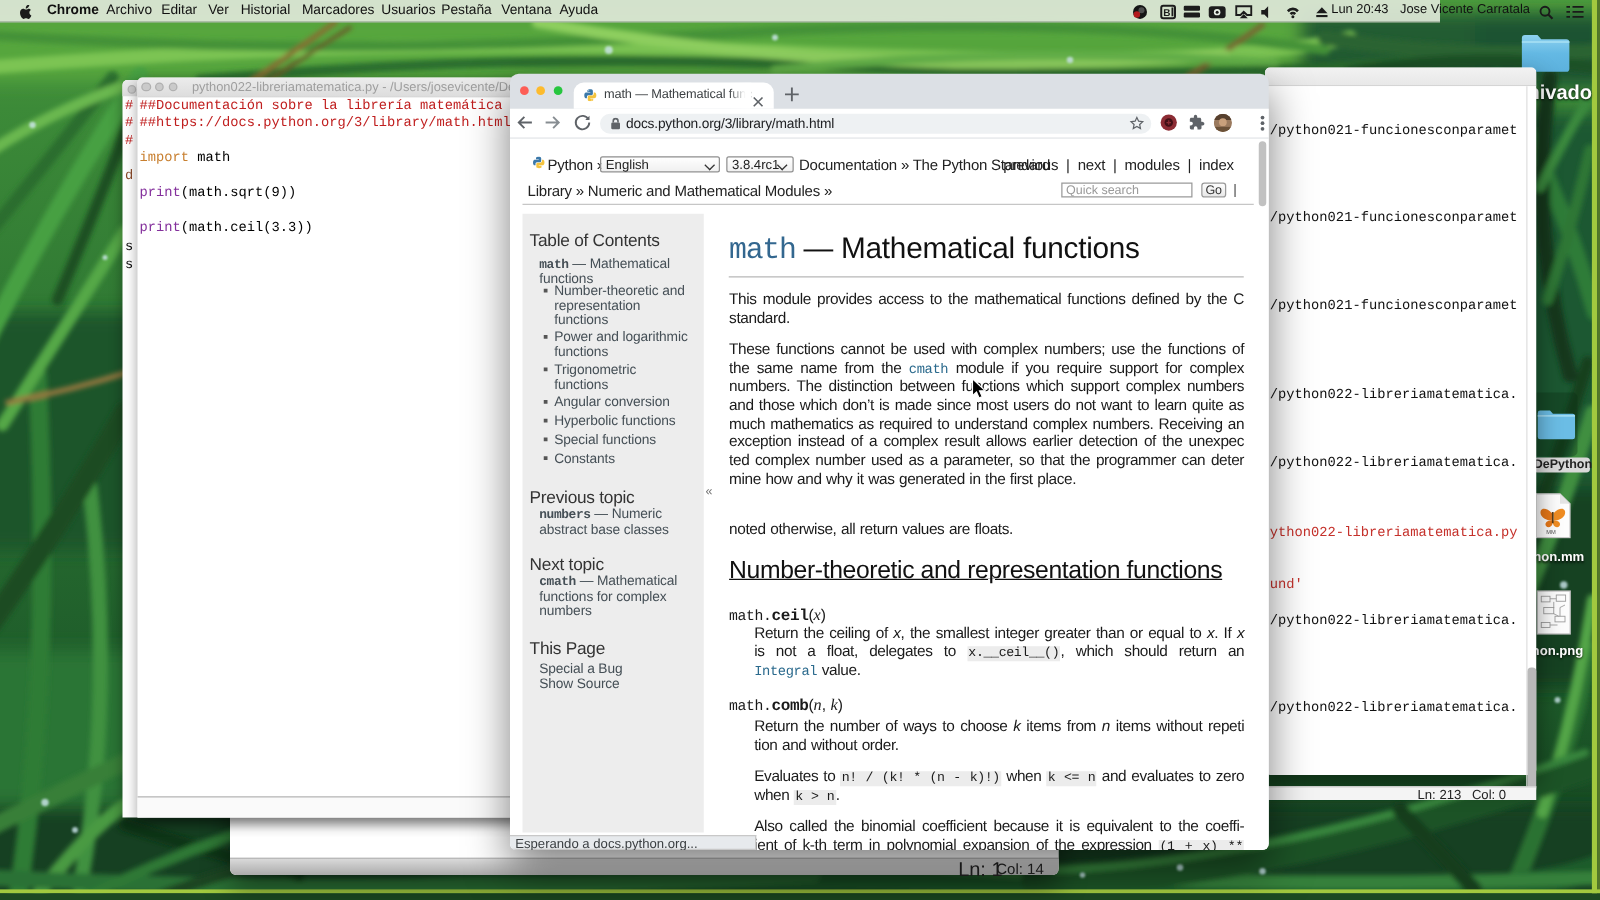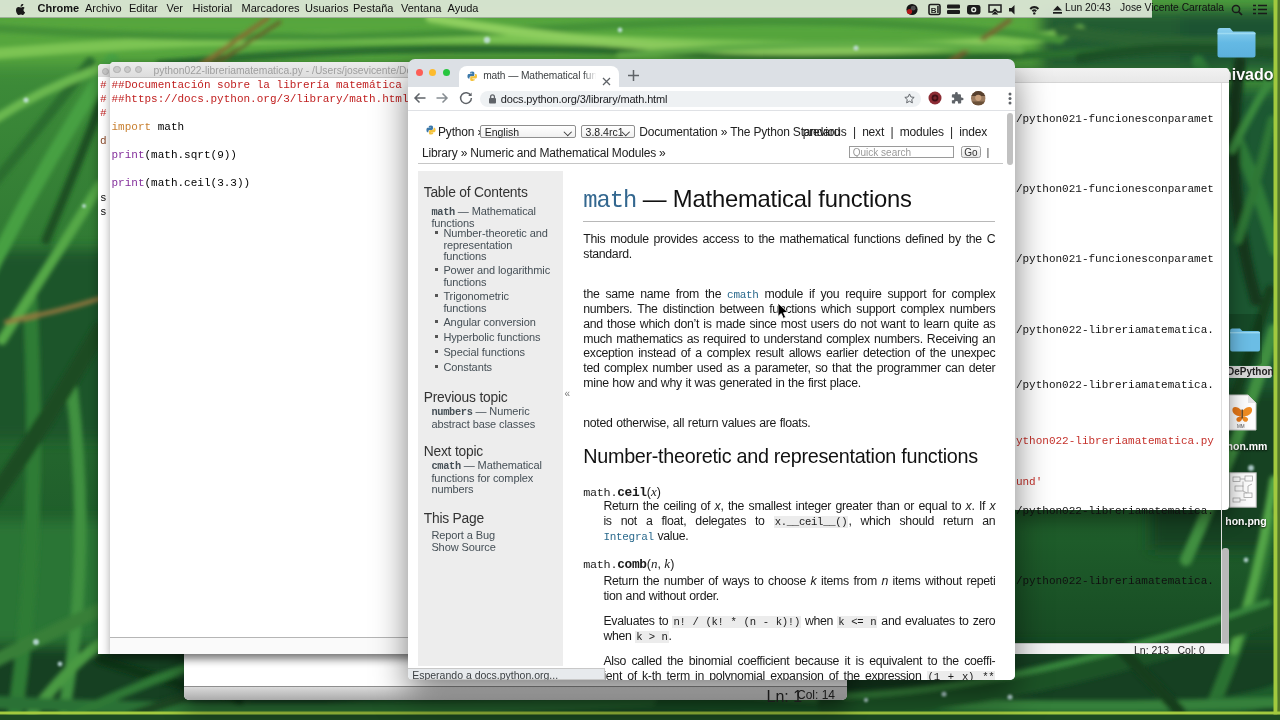--- a/index.html
+++ b/index.html
@@ -24,21 +24,21 @@
   .sbh { font-size:13.8px; font-weight:normal; color:#333; letter-spacing:-0.2px; }
   .sbl { font-size:11px; line-height:11.2px; color:#454f56; letter-spacing:-0.1px; }
   .sbm { font-size:10.3px; font-weight:bold; letter-spacing:-0.3px; }
   .sbsq { width:3px; height:3px; background:#555; }
   .jl,.ll { position:absolute; left:175.1px; width:412px; font-size:12.3px; line-height:13px; color:#1a1a1a;
         letter-spacing:-0.3px; word-spacing:0.5px; }
   .jl { text-align:justify; text-align-last:justify; }
   .dl,.dll { position:absolute; left:195.2px; width:392px; font-size:12.3px; line-height:13px; color:#1a1a1a;
         letter-spacing:-0.3px; word-spacing:0.5px; }
   .dl { text-align:justify; text-align-last:justify; }
-  .h2 { font-size:19.8px; color:#111; letter-spacing:-0.3px; }
+  .h2 { font-size:19.8px; color:#111; letter-spacing:-0.3px;text-decoration:underline; }
   .sig { font-size:12.5px; color:#1a1a1a; }
   .sig .mono { font-size:11.8px; letter-spacing:-0.3px; }
   .sig i { font-family:"Liberation Serif", serif; font-size:13px; }
   .lnk { color:#2b6a8d; }
   .lnk.mono { font-size:11px; letter-spacing:-0.3px; }
   .lit { font-family:"Liberation Mono", monospace; font-size:10.6px; background:#ececec; letter-spacing:-0.3px; padding:0 1px; }
 </style>
 </head>
 <body>
 
@@ -222,21 +222,21 @@
 ##https://docs.python.org/3/library/math.html</span>
 
 <span style="color:#c87f2f;">import</span> math
 
 <span style="color:#84309c;">print</span>(math.sqrt(9))
 
 <span style="color:#84309c;">print</span>(math.ceil(3.3))</div>
   <div class="abs" style="left:0;top:574.5px;width:100%;height:17px;background:#fafafa;border-top:1px solid #b5b5b5;"></div>
 </div>
 
-<div class="win" id="winS" style="left:1012px; top:68px; width:216.6px; height:442px; z-index:5;
+<div class="win" id="winS" style="left:1012px; top:54px; width:216.6px; height:566px; z-index:5;
   border-radius:4px; box-shadow:0 8px 20px rgba(0,0,0,0.45);">
   <div class="abs" style="left:0;top:0;width:100%;height:14.9px;background:linear-gradient(#f2f2f2,#e8e8e8);border-radius:4px 4px 0 0;border-bottom:1px solid #d5d5d5;"></div>
   <div class="code abs" style="left:3.9px;top:46px;color:#111;line-height:11px;">/python021-funcionesconparamet</div>
   <div class="code abs" style="left:3.9px;top:116px;color:#111;line-height:11px;">/python021-funcionesconparamet</div>
   <div class="code abs" style="left:3.9px;top:186px;color:#111;line-height:11px;">/python021-funcionesconparamet</div>
   <div class="code abs" style="left:3.9px;top:257px;color:#111;line-height:11px;">/python022-libreriamatematica.</div>
   <div class="code abs" style="left:3.9px;top:312px;color:#111;line-height:11px;">/python022-libreriamatematica.</div>
   <div class="code abs" style="left:3.9px;top:368px;color:#c5312b;line-height:11px;">ython022-libreriamatematica.py</div>
   <div class="code abs" style="left:3.9px;top:409px;color:#c5312b;line-height:11px;">und'</div>
   <div class="code abs" style="left:3.9px;top:438px;color:#111;line-height:11px;">/python022-libreriamatematica.</div>
@@ -354,28 +354,29 @@
     <div class="abs sbsq" style="left:27.1px;top:183.5px;"></div>
     <div class="abs sbsq" style="left:27.1px;top:209.5px;"></div>
     <div class="abs sbsq" style="left:27.1px;top:224.5px;"></div>
     <div class="abs sbsq" style="left:27.1px;top:239.5px;"></div>
     <div class="abs sbsq" style="left:27.1px;top:254.5px;"></div>
     <div class="abs sbh" style="left:15.5px;top:279px;">Previous topic</div>
     <div class="abs sbl" style="left:23.2px;top:295.5px;"><span class="mono sbm">numbers</span> — Numeric<br>abstract base classes</div>
     <div class="abs sbh" style="left:15.5px;top:333px;">Next topic</div>
     <div class="abs sbl" style="left:23.2px;top:349.5px;"><span class="mono sbm">cmath</span> — Mathematical<br>functions for complex<br>numbers</div>
     <div class="abs sbh" style="left:15.5px;top:400px;">This Page</div>
-    <div class="abs sbl" style="left:23.2px;top:419px;">Report a Bug</div>
+    <div class="abs sbl" style="left:23.2px;top:419px;">Special a Bug</div>
     <div class="abs sbl" style="left:23.2px;top:431px;">Show Source</div>
     <div class="abs" style="left:156.3px;top:276px;width:9px;height:14px;color:#777;font-size:10px;line-height:14px;">«</div>
 
     <div class="abs" style="left:175.1px;top:74px;font-size:23.8px;color:#111;letter-spacing:-0.2px;"><span class="mono" style="color:#33678f;letter-spacing:-1px;">math</span> — Mathematical functions</div>
     <div class="abs" style="left:175.1px;top:110.5px;width:412px;height:1px;background:#b8b8b8;"></div>
     <div class="jl" style="top:122px;">This module provides access to the mathematical functions defined by the C</div>
     <div class="ll" style="top:136.8px;">standard.</div>
+    <div class="jl" style="top:162.5px;">These functions cannot be used with complex numbers; use the functions of</div>
     <div class="jl" style="top:177.3px;">the same name from the <span class="lnk mono">cmath</span> module if you require support for complex</div>
     <div class="jl" style="top:192.1px;">numbers. The distinction between functions which support complex numbers</div>
     <div class="jl" style="top:206.9px;">and those which don’t is made since most users do not want to learn quite as</div>
     <div class="jl" style="top:221.7px;">much mathematics as required to understand complex numbers. Receiving an</div>
     <div class="jl" style="top:236.5px;">exception instead of a complex result allows earlier detection of the unexpec</div>
     <div class="jl" style="top:251.3px;">ted complex number used as a parameter, so that the programmer can deter</div>
     <div class="ll" style="top:266.1px;">mine how and why it was generated in the first place.</div>
     <div class="ll" style="top:305.8px;">noted otherwise, all return values are floats.</div>
     <div class="abs h2" style="left:175.1px;top:334.5px;">Number-theoretic and representation functions</div>
     <div class="abs sig" style="left:175.1px;top:373.5px;"><span class="mono">math.</span><span class="mono" style="font-weight:bold;font-size:12.8px;">ceil</span>(<i>x</i>)</div>

